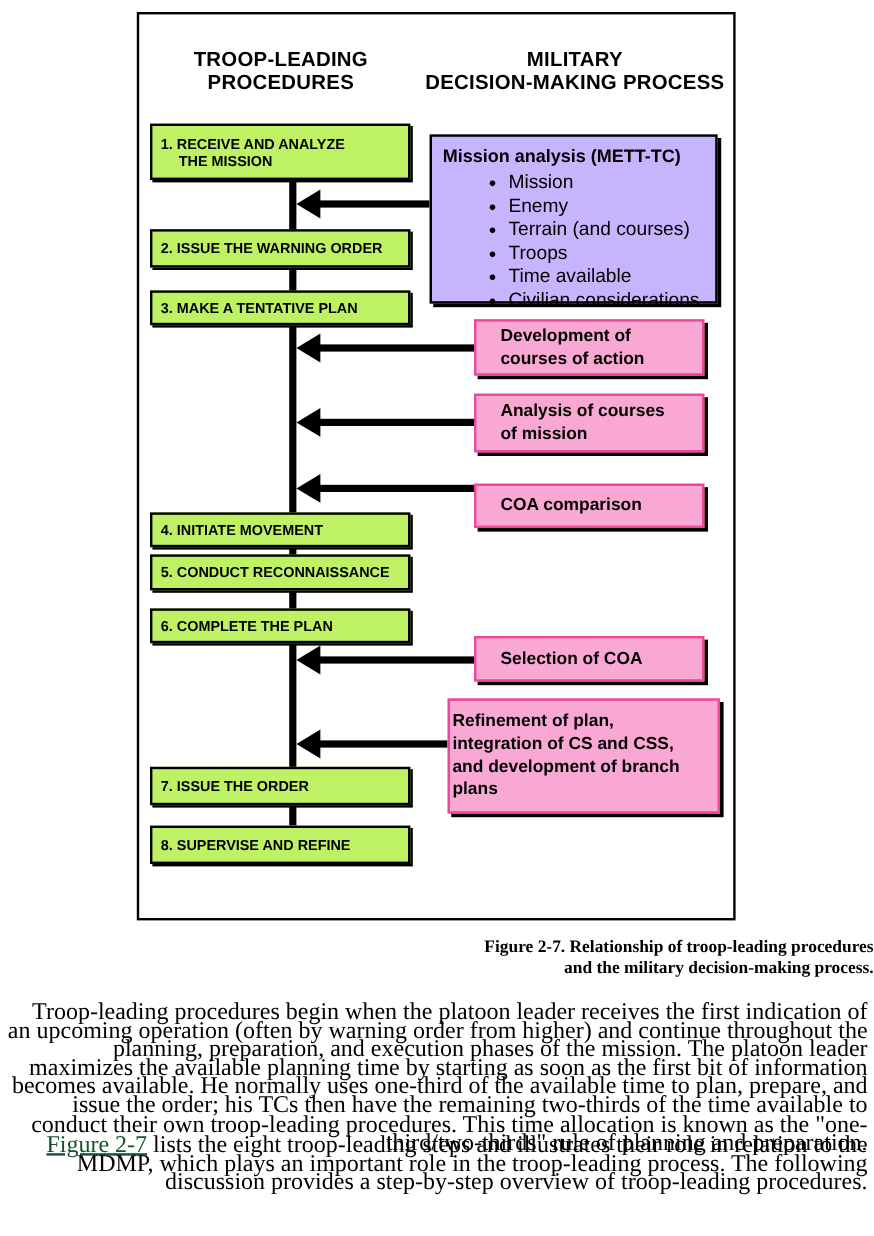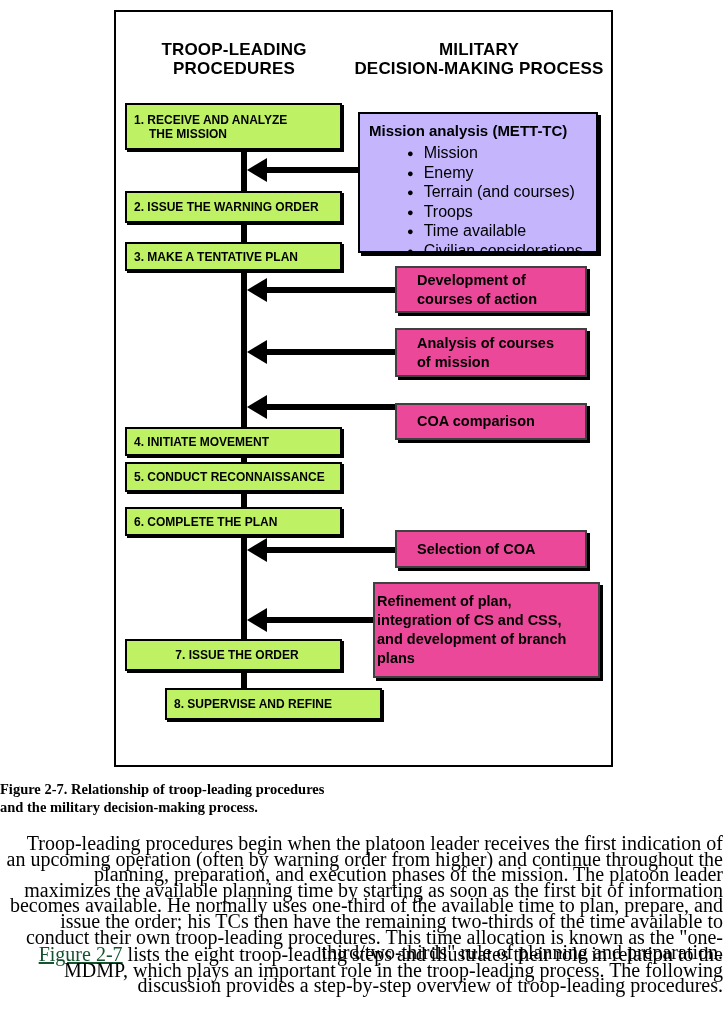--- a/index.html
+++ b/index.html
@@ -30,31 +30,31 @@
               padding-left:15px;text-indent:-15px;}
 
   .mission{position:absolute;left:242px;top:100px;width:240px;height:141px;border:2px solid #000;
            background:#c4b5fd;box-shadow:3px 3px 0 #000;z-index:2;box-sizing:border-box;
            padding:8px 8px 0 9px;}
   .mission-title{font-weight:bold;font-size:15px;line-height:18px;}
   .mission ul{margin:4px 0 0 0;padding:0 0 0 38px;list-style:none;}
   .mission li{font-size:16px;line-height:17.5px;}
   .mission li::before{content:"\25CF";font-size:11px;margin-right:10px;position:relative;top:-1px;}
 
-  .mbox{position:absolute;left:279px;width:192px;border:2px solid #404040;background:#ec4899;
+  .mbox{position:absolute;left:279px;width:192px;border:2px solid #ec4899;background:#f9a8d4;
         box-shadow:3px 3px 0 #000;z-index:2;box-sizing:border-box;display:flex;align-items:center;
         padding-left:20px;padding-right:18px;font-weight:bold;font-size:14.5px;line-height:19px;}
   .mbox-dev{top:254px;height:47px;}
   .mbox-analysis{top:316px;height:49px;}
   .mbox-coa{top:391px;height:37px;}
   .mbox-selection{top:518px;height:38px;}
   .mbox-refine{top:570px;height:96px;left:257px;width:227px;padding-left:2px;padding-right:18px;}
 
   
-  .caption{position:absolute;left:0;top:781px;width:728px;text-align:left;
+  .caption{position:absolute;left:0;top:781px;width:728px;text-align:right;
            font-family:"Liberation Serif",serif;font-weight:bold;font-size:14.5px;line-height:17.5px;}
   .para{position:absolute;left:6px;width:717px;font-family:"Liberation Serif",serif;
         font-size:20px;line-height:15.6px;text-align:right;}
   .para-1{top:836px;}
   .para-2{top:947px;}
   .fig-link{color:#14532d;text-decoration:underline;cursor:pointer;}
 </style>
 </head>
 <body>
 
@@ -106,24 +106,24 @@
     </div>
     <div class="step" style="top:415px;height:29px;">
       <span class="step-label">4. INITIATE MOVEMENT</span>
     </div>
     <div class="step" style="top:450px;height:30px;">
       <span class="step-label">5. CONDUCT RECONNAISSANCE</span>
     </div>
     <div class="step" style="top:495px;height:29px;">
       <span class="step-label">6. COMPLETE THE PLAN</span>
     </div>
-    <div class="step" style="top:627px;height:32px;justify-content:center;">
+    <div class="step" style="top:627px;height:32px;">
       <span class="step-label">7. ISSUE THE ORDER</span>
     </div>
-    <div class="step" style="top:676px;height:32px;margin-left:40px;">
+    <div class="step" style="top:676px;height:32px;">
       <span class="step-label">8. SUPERVISE AND REFINE</span>
     </div>
 
     <div class="mission">
       <div class="mission-title">Mission analysis (METT-TC)</div>
       <ul>
         <li>Mission</li>
         <li>Enemy</li>
         <li>Terrain (and courses)</li>
         <li>Troops</li>

